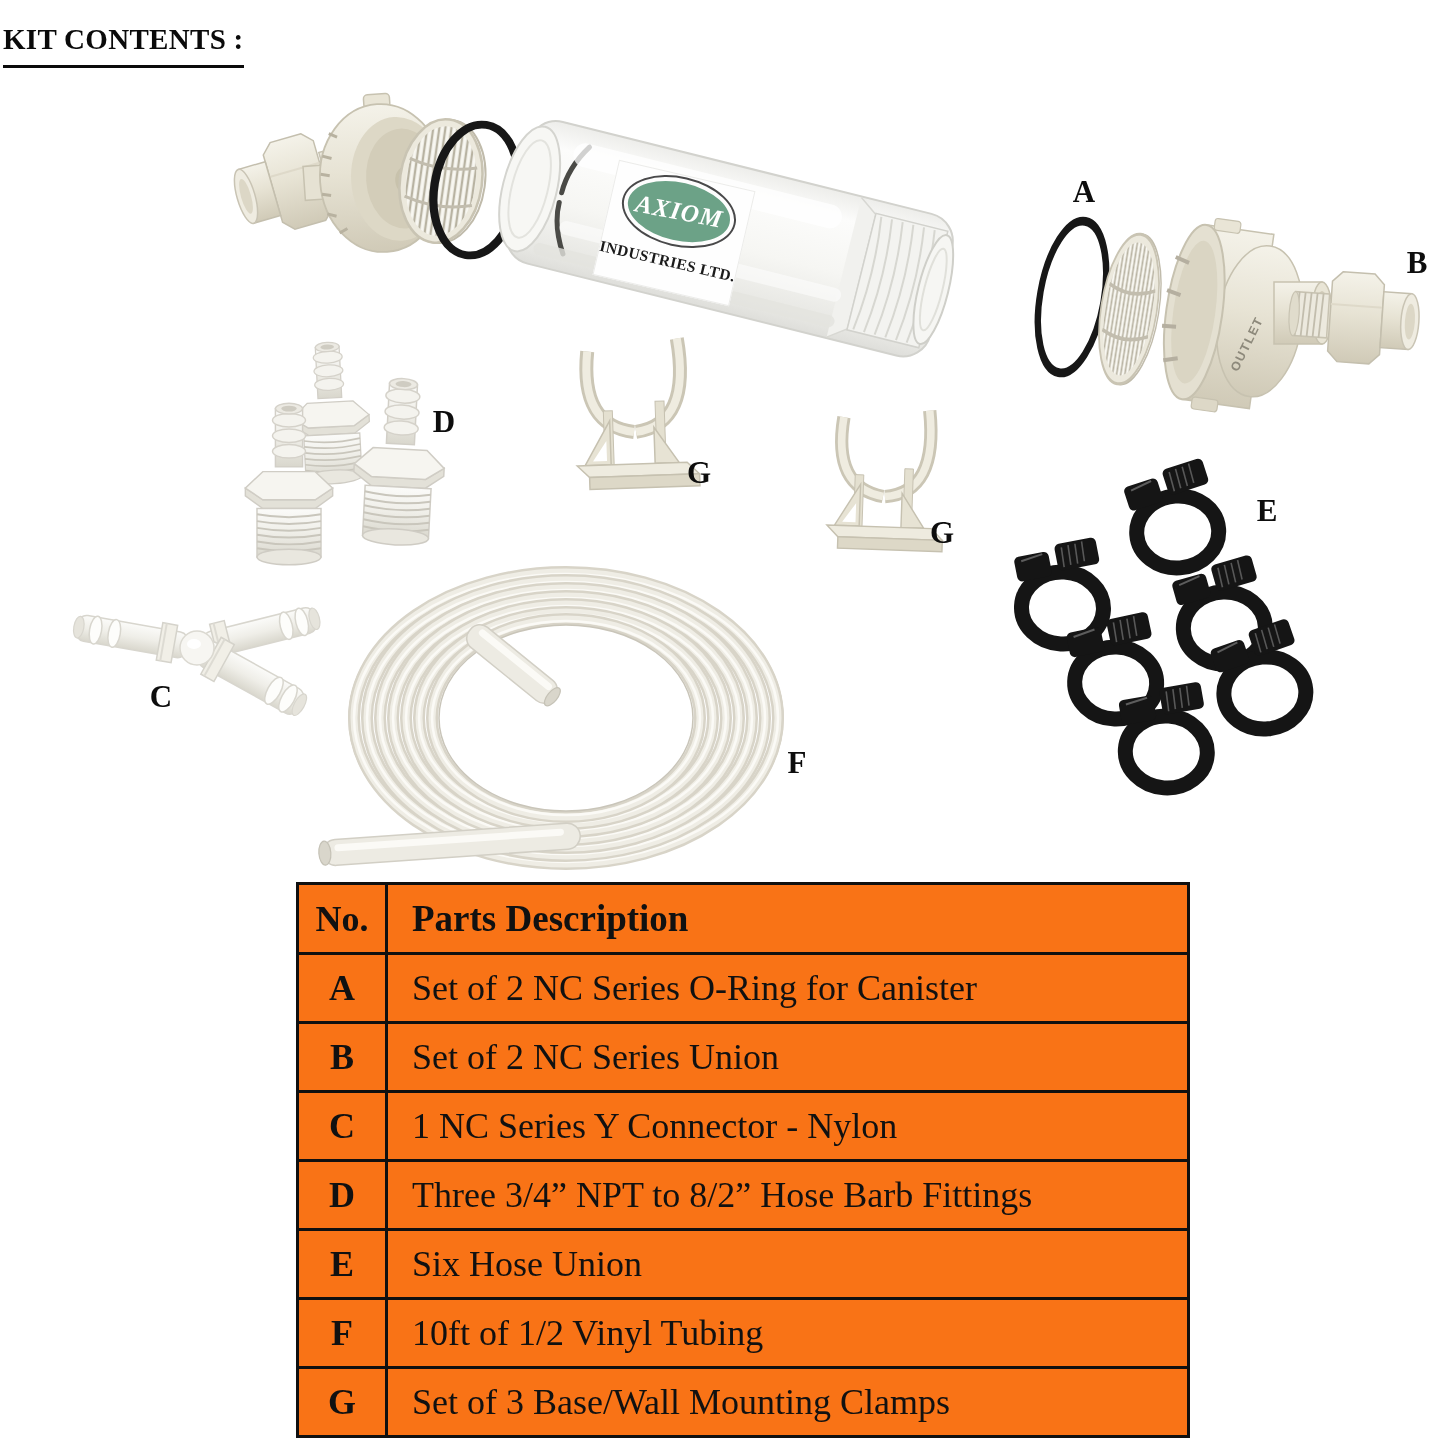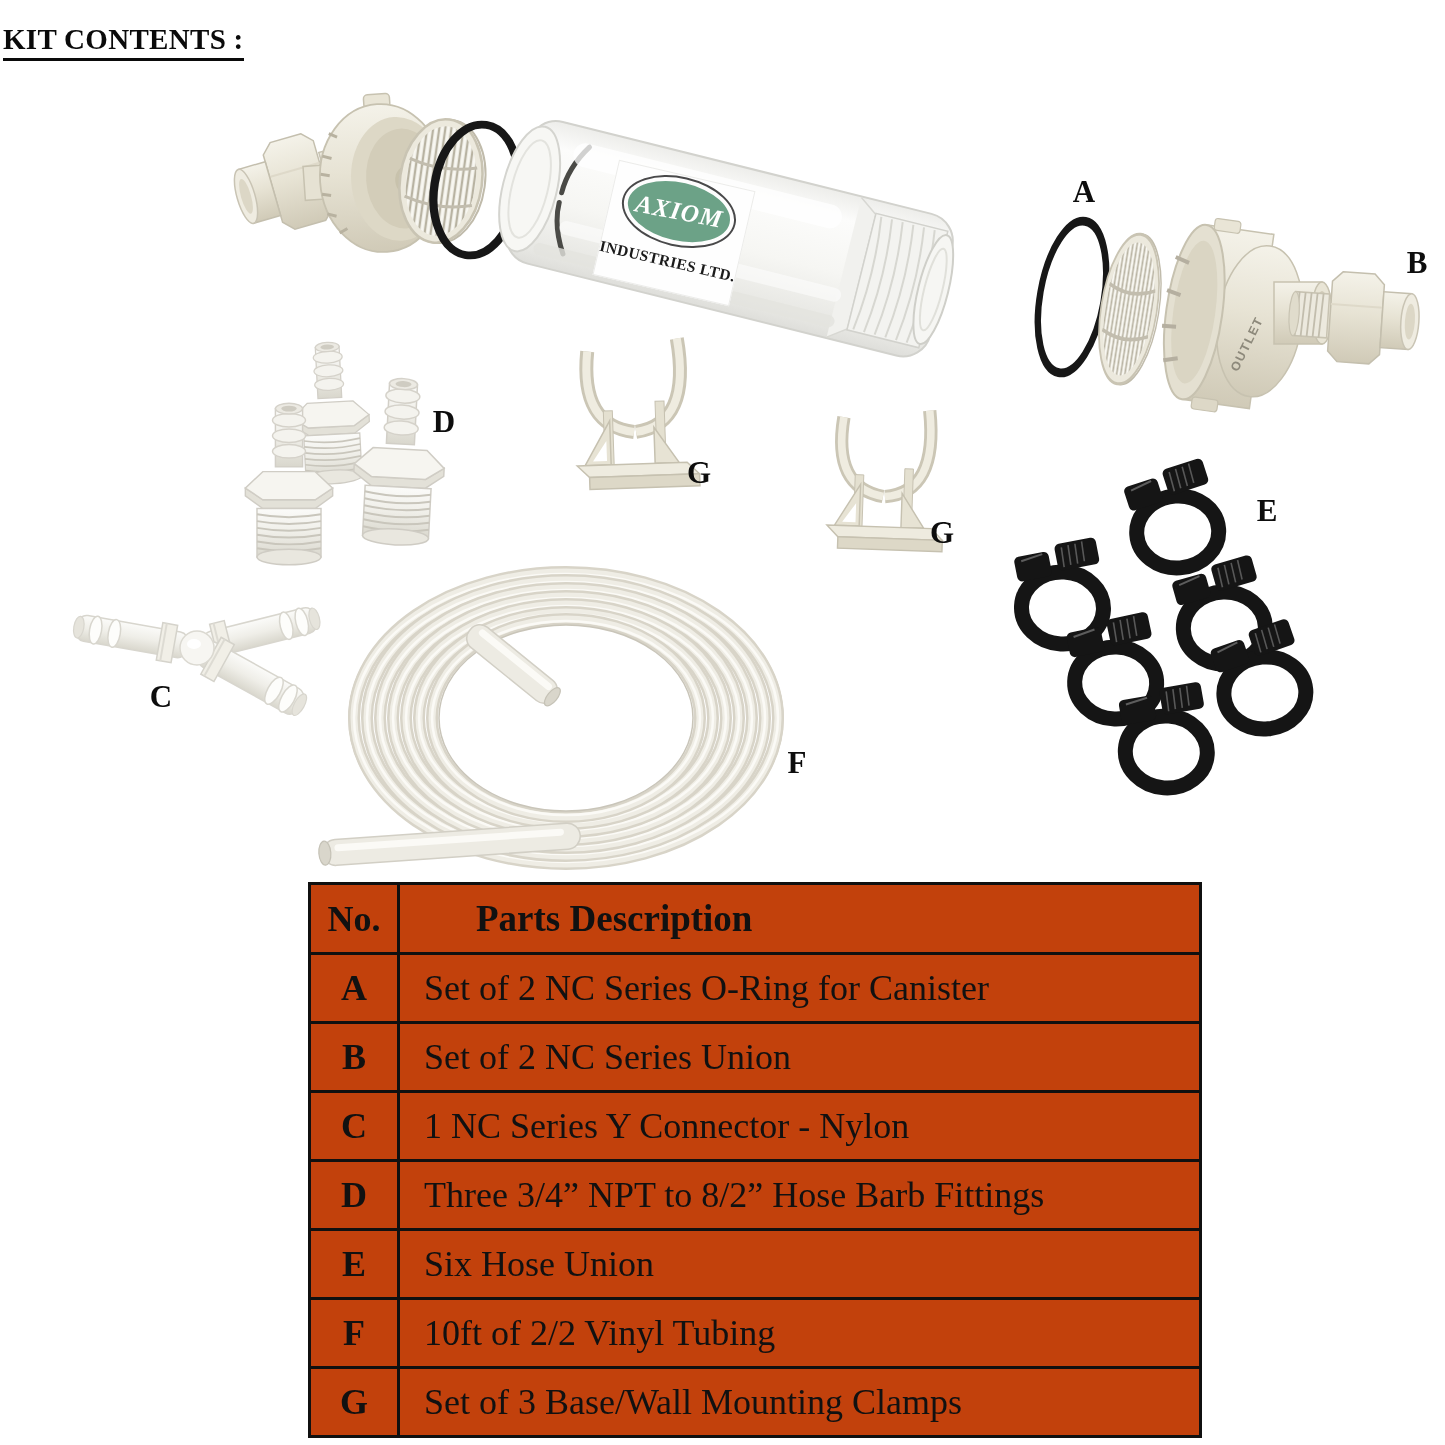--- a/index.html
+++ b/index.html
@@ -4,21 +4,21 @@
 <style>
   html,body{margin:0;padding:0;}
   body{
     width:1445px;height:1445px;position:relative;background:#ffffff;
     font-family:"Liberation Serif", serif;overflow:hidden;
   }
   
   .page-title{
     position:absolute;left:3px;top:4px;
     font-size:29px;font-weight:bold;color:#0a0a0a;
-    border-bottom:3px solid #0a0a0a;padding-bottom:2px;
+    border-bottom:3px solid #0a0a0a;padding-bottom:9px;
     display:inline-block;letter-spacing:.3px;white-space:pre;
   }
   
   .diagram-svg{position:absolute;left:0;top:0;}
   .dlabel{
     position:absolute;transform:translate(-50%,-50%);
     font-family:"Liberation Serif",serif;font-weight:bold;
     font-size:31px;color:#0d0d0d;line-height:1;
   }
   .canister-plate{
@@ -42,36 +42,36 @@
     letter-spacing:.4px;white-space:nowrap;
   }
   .outlet-text{
     position:absolute;left:1247px;top:344px;
     transform:translate(-50%,-50%) rotate(-64deg);
     font-family:"Liberation Sans",sans-serif;
     font-size:12.5px;font-weight:600;color:#8d897b;letter-spacing:1.5px;
   }
   
   .parts-table{
-    position:absolute;left:308px;top:882px;width:894px;height:556px;
-    border-collapse:collapse;table-layout:fixed;background:#c2410c;
+    position:absolute;left:296px;top:882px;width:894px;height:556px;
+    border-collapse:collapse;table-layout:fixed;background:#f97316;
   }
   .parts-table th,.parts-table td{
     border:3px solid #101010;vertical-align:middle;
   }
   .parts-table col.c-no{width:89px;}
   .cell-no{
     text-align:center;font-weight:bold;font-size:36px;color:#111;
     font-family:"Liberation Serif",serif;
   }
   .cell-desc{
     font-size:36px;color:#111;padding-left:24px;text-align:left;
     font-family:"Liberation Serif",serif;font-weight:normal;white-space:nowrap;
   }
-  .head-desc{font-weight:bold;padding-left:76px;font-size:37px;}
+  .head-desc{font-weight:bold;padding-left:24px;font-size:37px;}
   .head-no{font-size:36px;}
 </style>
 </head>
 <body>
 
 <h1 class="page-title">KIT CONTENTS :</h1>
 
 <svg class="diagram-svg" width="1445" height="900" viewBox="0 0 1445 900" xmlns="http://www.w3.org/2000/svg">
   <defs>
     <linearGradient id="gB" x1="0" y1="0" x2="0" y2="1">
@@ -377,20 +377,20 @@
   <tr style="height:69px">
     <td class="cell-no">D</td>
     <td class="cell-desc">Three 3/4” NPT to 8/2” Hose Barb Fittings</td>
   </tr>
   <tr style="height:69px">
     <td class="cell-no">E</td>
     <td class="cell-desc">Six Hose Union</td>
   </tr>
   <tr style="height:69px">
     <td class="cell-no">F</td>
-    <td class="cell-desc">10ft of 2/2 Vinyl Tubing</td>
+    <td class="cell-desc">10ft of 1/2 Vinyl Tubing</td>
   </tr>
   <tr style="height:69px">
     <td class="cell-no">G</td>
     <td class="cell-desc">Set of 3 Base/Wall Mounting Clamps</td>
   </tr>
 </tbody>
   </table>
 
 </body></html>

